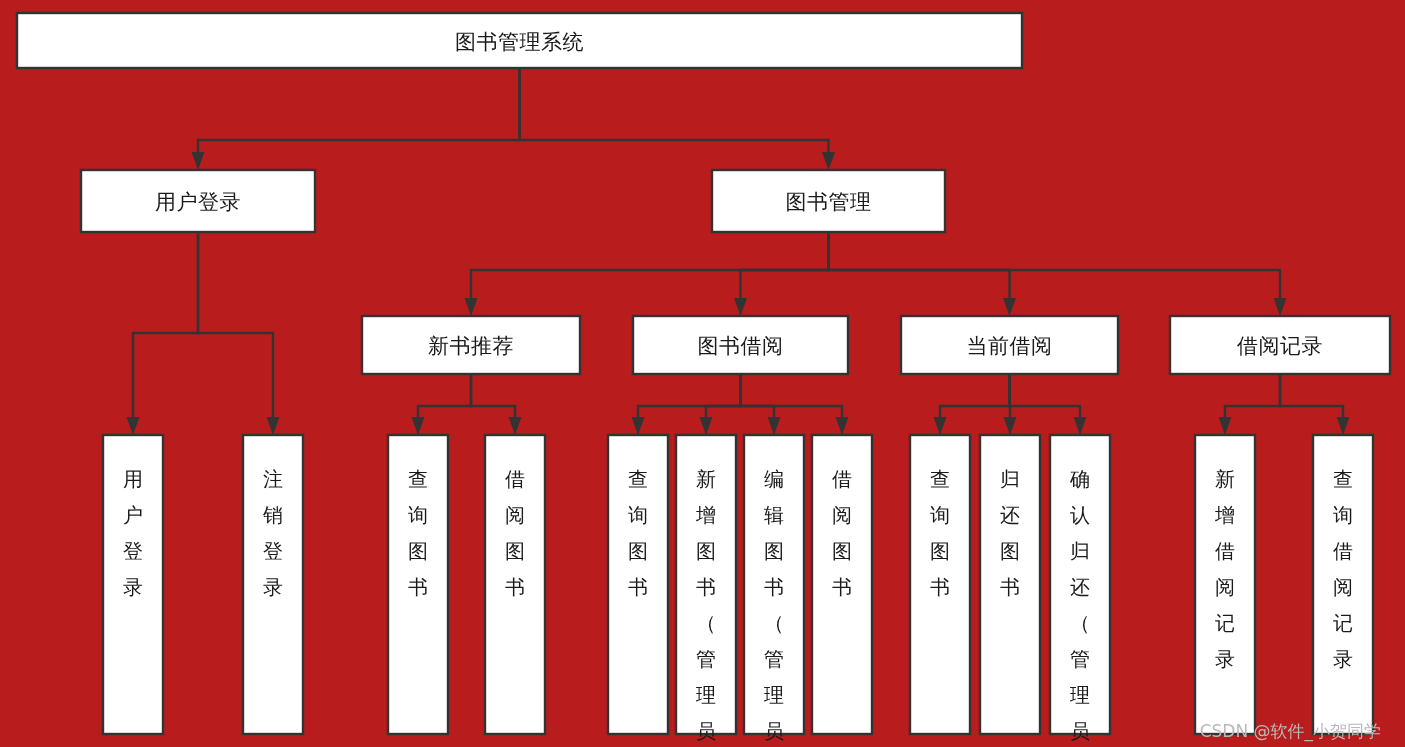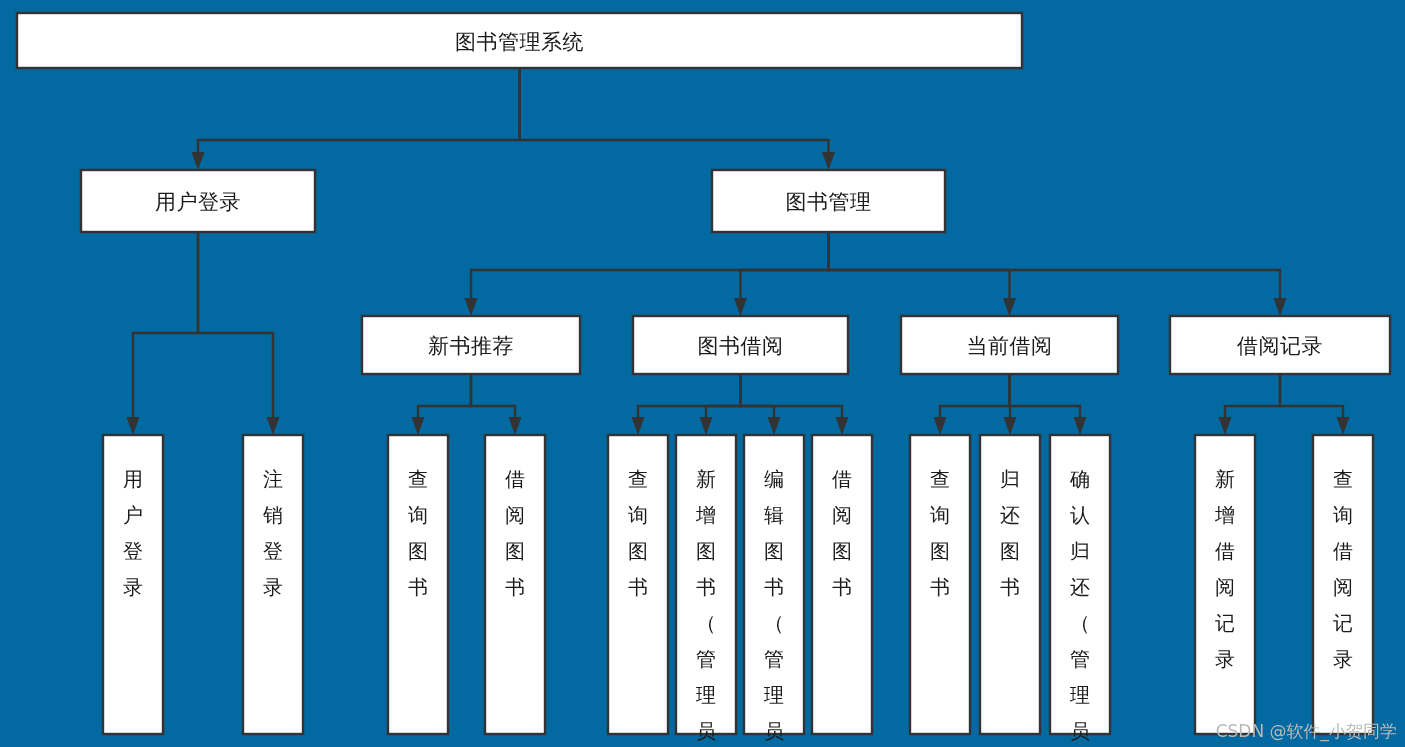--- a/index.html
+++ b/index.html
@@ -11,21 +11,21 @@
   body {
     width: 1405px;
     height: 747px;
     overflow: hidden;
     font-family: "DejaVu Sans", "Liberation Sans", sans-serif;
   }
   #diagram-root {
     position: relative;
     width: 1405px;
     height: 747px;
-    background: #0369a1;
+    background: #b91c1c;
   }
   svg.diagram-canvas {
     position: absolute;
     left: 0;
     top: 0;
     width: 1405px;
     height: 747px;
     display: block;
   }
   .node-rect {
@@ -53,21 +53,21 @@
     stroke-width: 2.4;
     fill: none;
     stroke-linecap: butt;
   }
   .arrow-head {
     fill: #333333;
     stroke: none;
   }
   .watermark-text {
     position: absolute;
-    right: 8px;
+    right: 24px;
     bottom: 4px;
     font-family: "DejaVu Sans", "Liberation Sans", sans-serif;
     font-size: 17px;
     color: #b9b9b9;
     white-space: nowrap;
     user-select: none;
   }
 </style>
 </head>
 <body>

